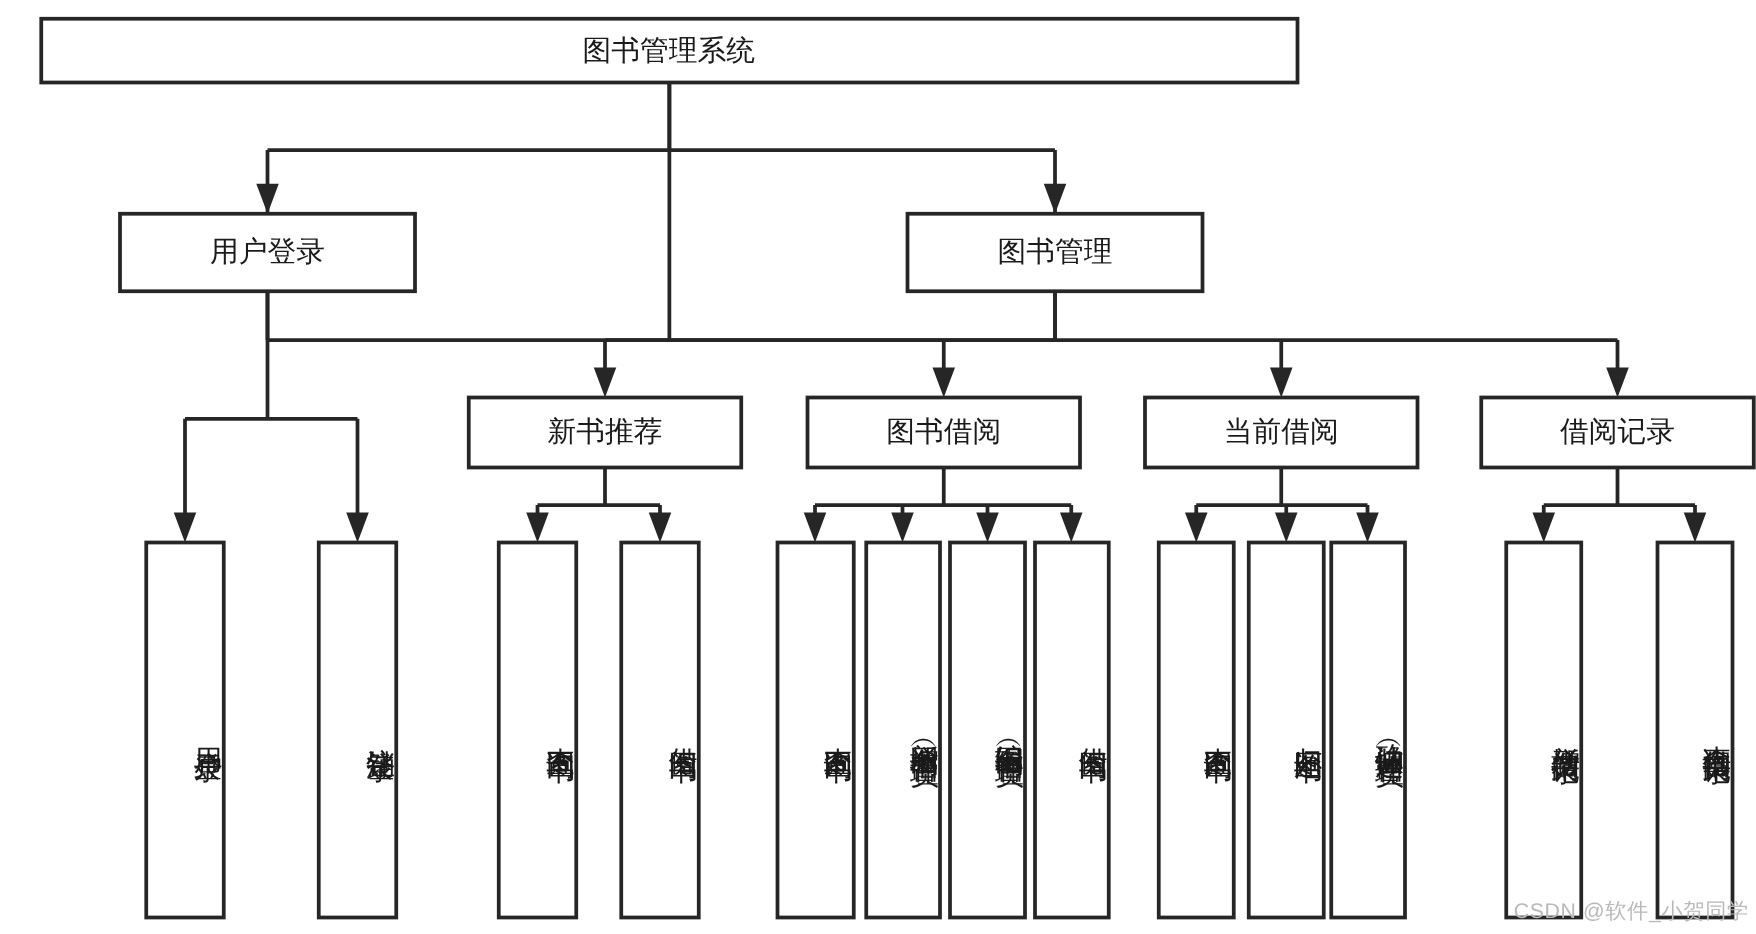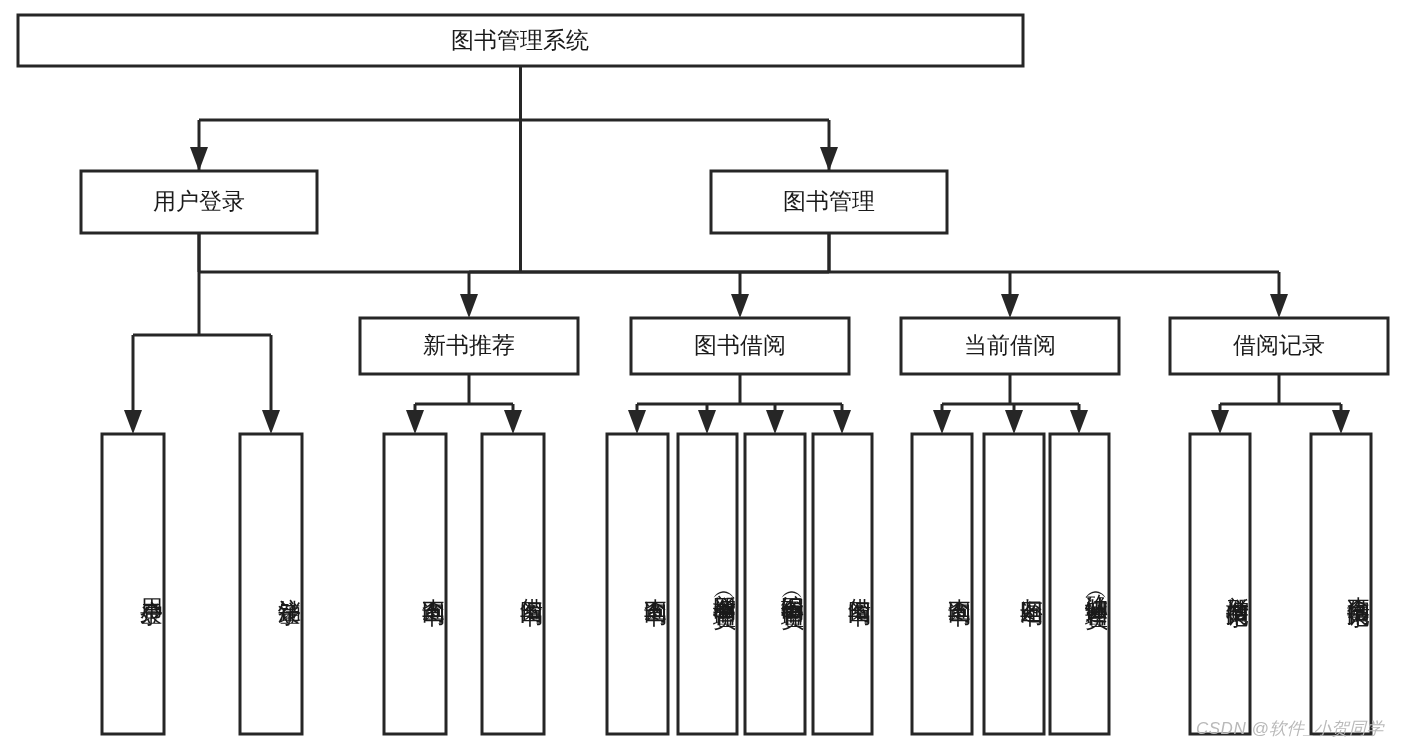--- a/index.html
+++ b/index.html
@@ -9,21 +9,21 @@
   }
   body {
     width: 1405px;
     height: 747px;
     font-family: "Liberation Sans", "DejaVu Sans", sans-serif;
     overflow: hidden;
     position: relative;
   }
   #diagram-root {
     position: absolute;
-    left: 0;
+    left: 15px;
     top: 0;
     width: 1162px;
     height: 747px;
   }
   svg#flow {
     display: block;
     width: 1405px;
     height: 747px;
   }
   .node-box {
@@ -305,14 +305,14 @@
         <rect class="node-box" x="1311" y="434" width="60" height="300"></rect>
         <foreignObject x="1312" y="435" width="58" height="298">
           <div xmlns="http://www.w3.org/1999/xhtml" class="vlabel-wrap">
             <div class="node-label-v">查询借阅记录</div>
           </div>
         </foreignObject>
       </g>
     </g>
   </svg>
 
-  <div class="watermark" style="left: 1196px; top: 717px; font-style: italic;">CSDN @软件_小贺同学</div>
+  <div class="watermark" style="left: 1196px; top: 717px;">CSDN @软件_小贺同学</div>
 </div>
 
 </body></html>

